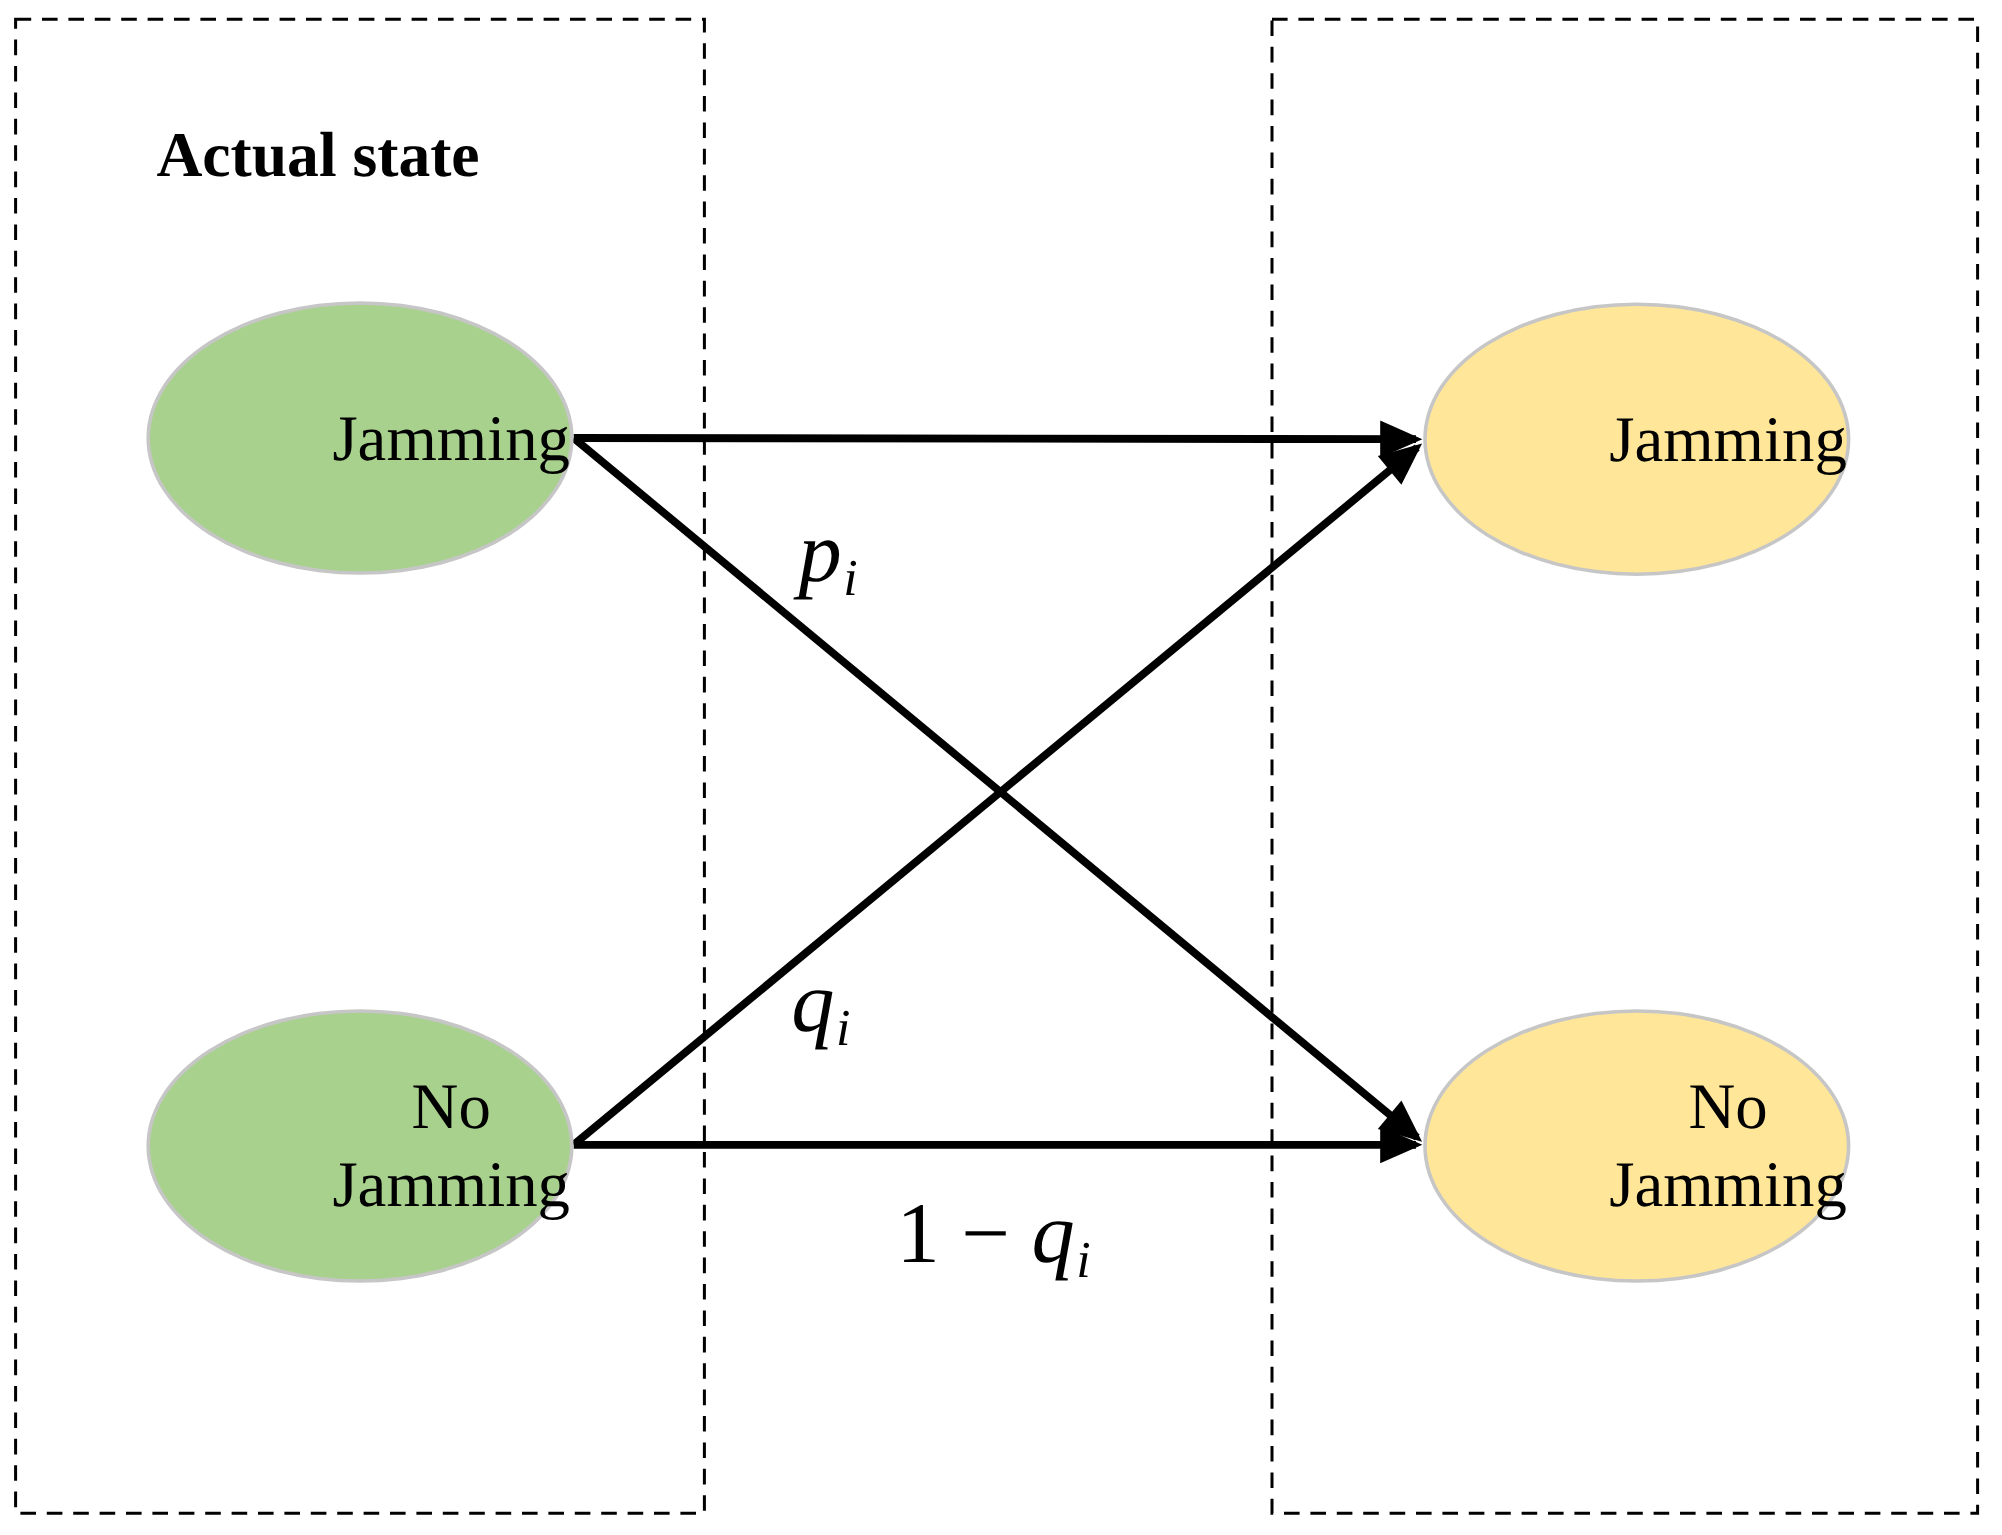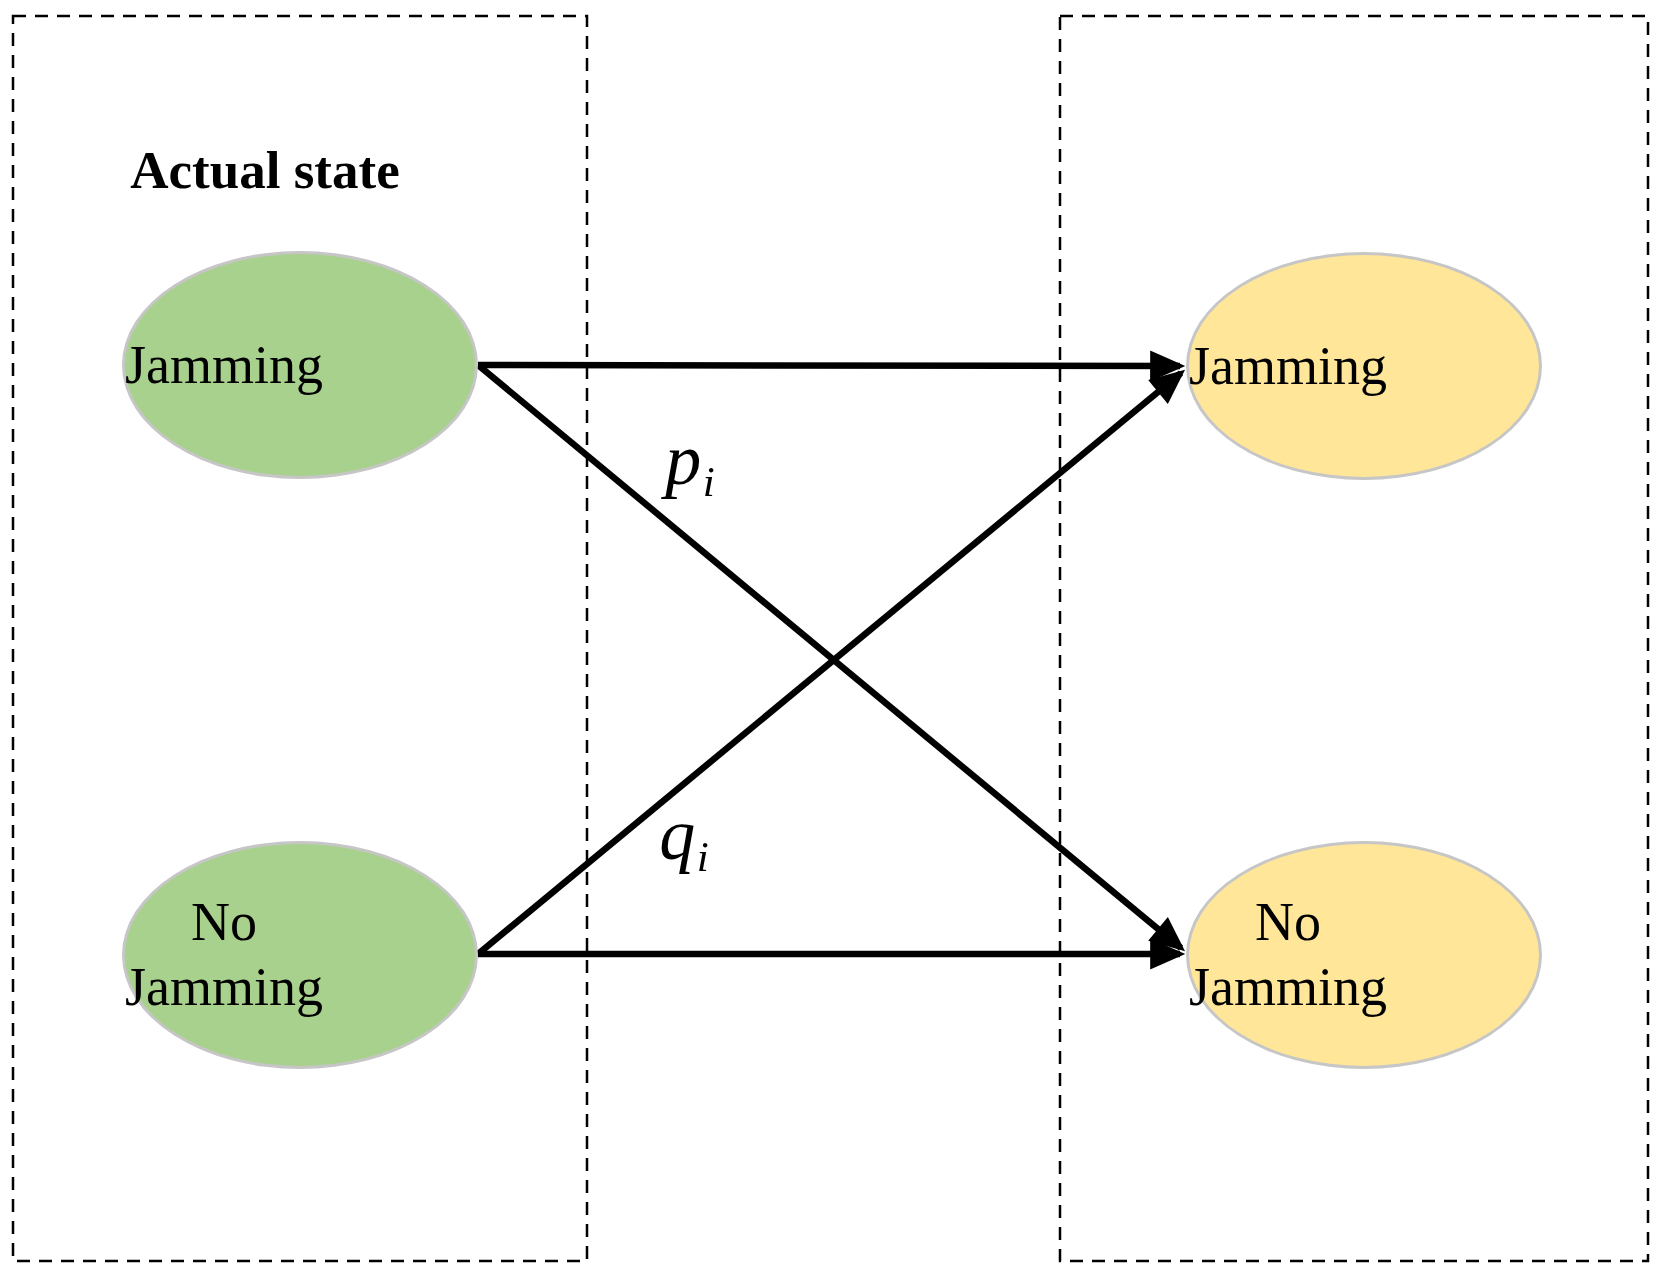--- a/index.html
+++ b/index.html
@@ -47,21 +47,21 @@
   }
   .node {
     position: absolute;
     width: 356px;
     height: 228px;
     border-radius: 50%;
     border: 3.5px solid var(--node-border, #c6c6c6);
     box-sizing: border-box;
     display: flex;
     align-items: center;
-    justify-content: flex-start;
+    justify-content: flex-end;
     text-align: center;
   }
   .node.green  { background: var(--actual-node-fill, #a9d18e); }
   .node.yellow { background: var(--sensing-node-fill, #ffe699); }
   .node-label {
     font-size: 54px;
     line-height: 1.2;
     white-space: pre-line;
   }
   .math-label {
@@ -95,21 +95,21 @@
 
     <rect class="dashed-box" x="13" y="16" width="574" height="1245"></rect>
     <rect class="dashed-box" x="1060" y="16" width="588" height="1245"></rect>
 
     <line class="edge-line" x1="478" y1="365" x2="1180" y2="366" marker-end="url(#arrowhead)"></line>
     <line class="edge-line" x1="478" y1="365" x2="1181" y2="948" marker-end="url(#arrowhead)"></line>
     <line class="edge-line" x1="478" y1="954" x2="1181" y2="373" marker-end="url(#arrowhead)"></line>
     <line class="edge-line" x1="478" y1="954" x2="1180" y2="954" marker-end="url(#arrowhead)"></line>
   </svg>
 
-  <div class="box-title" style="left:265px; top:100px;margin-top:40px;">Actual state</div>
+  <div class="box-title" style="left:265px; top:100px;">Actual state</div>
 
   <div class="node green" style="left:122px; top:251px;">
     <span class="node-label">Jamming</span>
   </div>
 
   <div class="node green" style="left:122px; top:841px;">
     <span class="node-label">No
 Jamming</span>
   </div>
 
@@ -124,14 +124,17 @@
 
 
   <div class="math-label" style="left:690px; top:460px;">
     <span class="mprefix"></span><span class="mvar">p</span><sub class="msub">i</sub>
   </div>
 
   <div class="math-label" style="left:684px; top:835px;">
     <span class="mprefix"></span><span class="mvar">q</span><sub class="msub">i</sub>
   </div>
 
+  <div class="math-label" style="left:828px; top:1028px;">
+    <span class="mprefix">1 − </span><span class="mvar">q</span><sub class="msub">i</sub>
+  </div>
 
 </div>
 
 </body></html>

